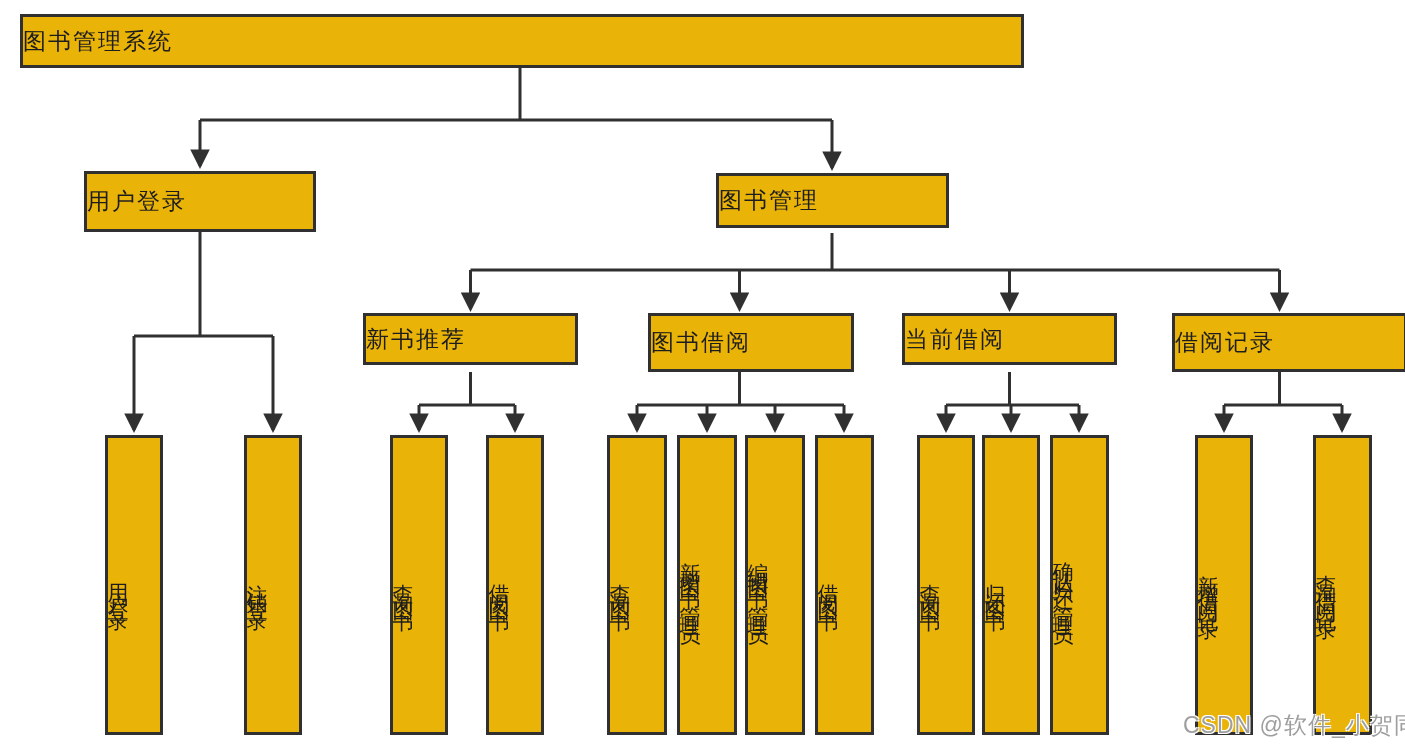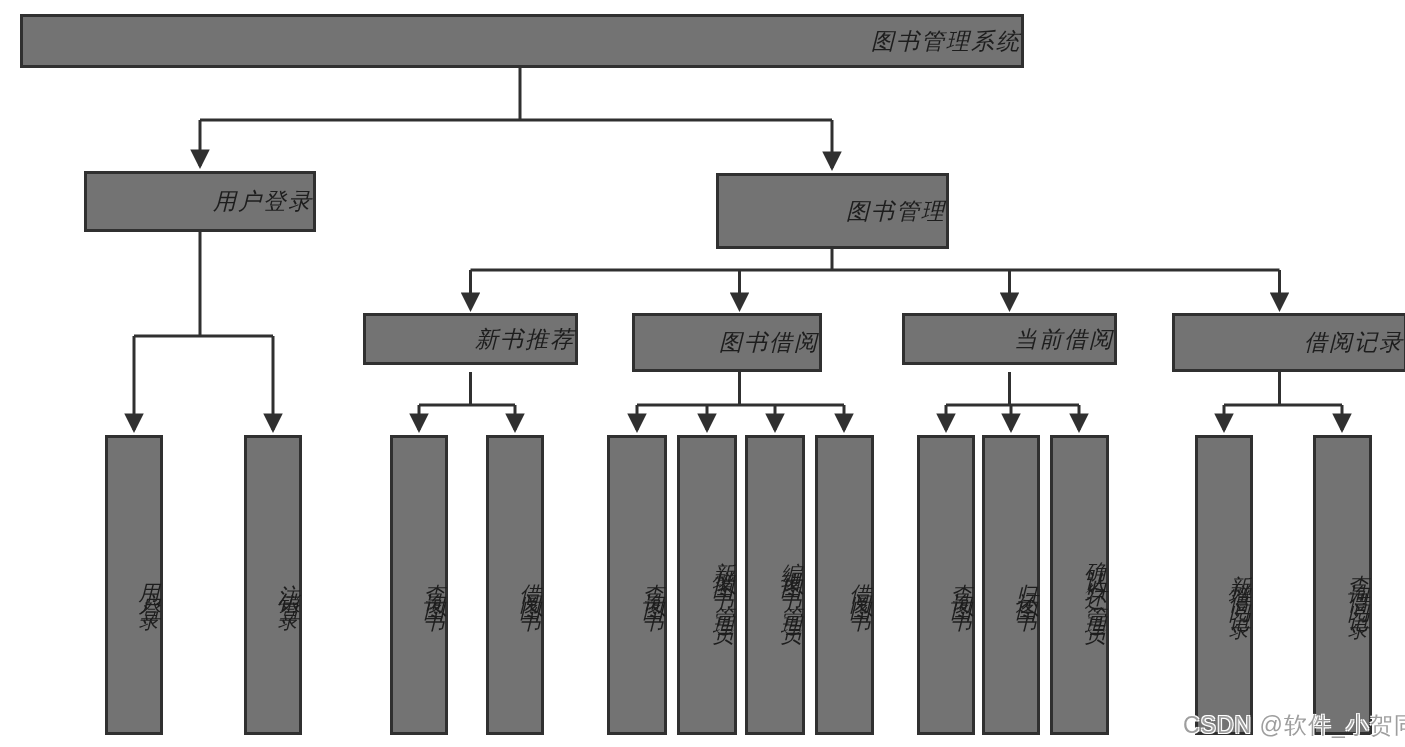--- a/index.html
+++ b/index.html
@@ -20,28 +20,27 @@
     width: 1405px;
     height: 747px;
   }
   #connector-layer {
     position: absolute;
     left: 0; top: 0;
     z-index: 1;
   }
   .hbox, .vbox {
     position: absolute;
-    background: #737373;
+    background: #eab308;
     border: 3px solid #303030;
     box-sizing: border-box;
     display: flex;
     align-items: center;
-    justify-content: flex-end;
+    justify-content: flex-start;
     z-index: 2;
-    font-style: italic;
   }
   .hbox .lbl {
     font-size: 23px;
     color: #1d1d1d;
     letter-spacing: 2px;
     white-space: nowrap;
   }
   .vbox .lbl {
     writing-mode: vertical-rl;
     text-orientation: mixed;
@@ -111,28 +110,28 @@
     </g>
   </svg>
 
   <div class="hbox" style="left:20px;top:14px;width:1004px;height:54px">
     <span class="lbl">图书管理系统</span>
   </div>
 
   <div class="hbox" style="left:84px;top:171px;width:232px;height:61px">
     <span class="lbl">用户登录</span>
   </div>
-  <div class="hbox" style="left:716px;top:173px;width:233px;height:76px">
+  <div class="hbox" style="left:716px;top:173px;width:233px;height:55px">
     <span class="lbl">图书管理</span>
   </div>
 
   <div class="hbox" style="left:363px;top:313px;width:215px;height:52px">
     <span class="lbl">新书推荐</span>
   </div>
-  <div class="hbox" style="left:632px;top:313px;width:190px;height:59px">
+  <div class="hbox" style="left:648px;top:313px;width:206px;height:59px">
     <span class="lbl">图书借阅</span>
   </div>
   <div class="hbox" style="left:902px;top:313px;width:215px;height:52px">
     <span class="lbl">当前借阅</span>
   </div>
   <div class="hbox" style="left:1172px;top:313px;width:235px;height:59px">
     <span class="lbl">借阅记录</span>
   </div>
 
   <div class="vbox" style="left:105px;top:435px;width:58px;height:300px">

